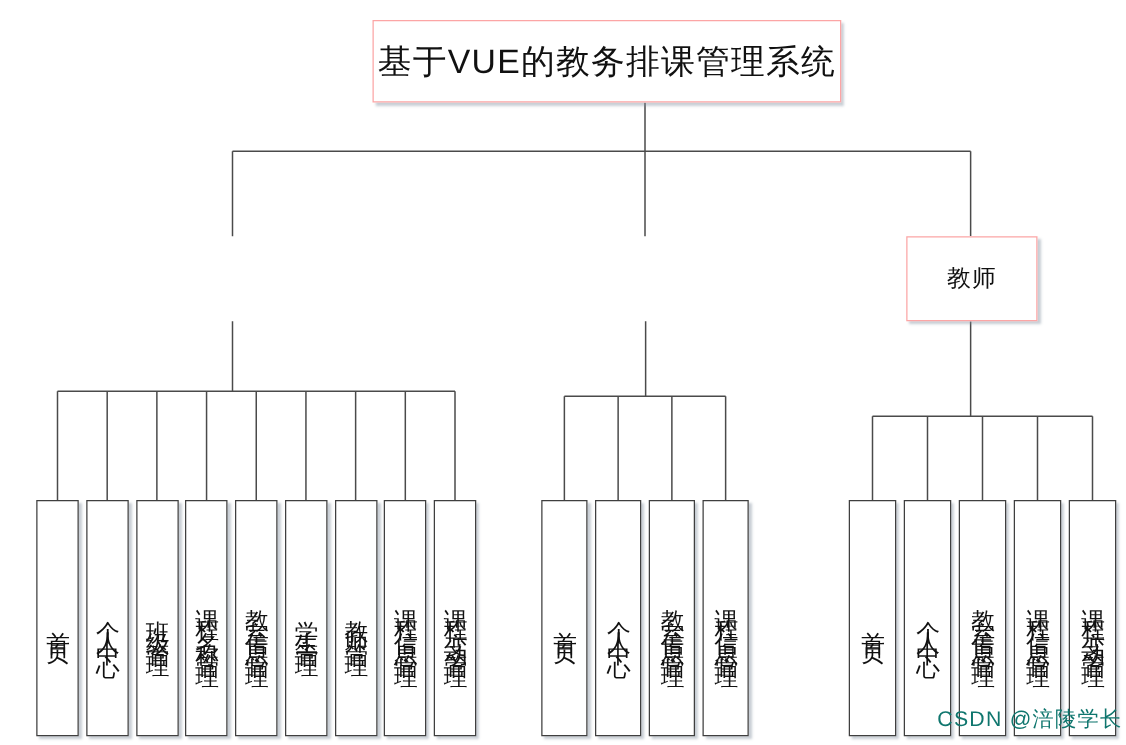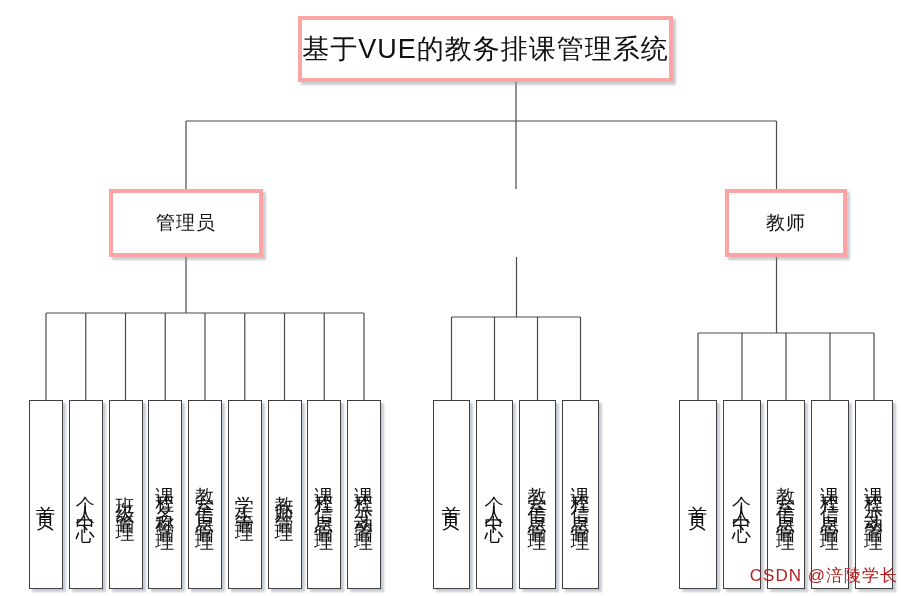--- a/index.html
+++ b/index.html
@@ -8,33 +8,33 @@
     width:901px;height:596px;
     background:#ffffff;
     font-family:"Liberation Sans","DejaVu Sans",sans-serif;
     color:#111111;
     overflow:hidden;
   }
   .connectors{position:absolute;left:0;top:0;width:901px;height:596px;}
   .node{
     position:absolute;
     background:#ffffff;
-    border:4px solid #fca5a5;
+    border:1px solid #fca5a5;
     box-shadow:2.5px 2.5px 2px rgba(130,145,160,0.45);
     display:flex;align-items:center;justify-content:center;
     box-sizing:border-box;
   }
   .title-node{
     left:298px;top:16px;width:375px;height:66px;
     font-size:27px;letter-spacing:1px;white-space:nowrap;
   }
   .role-node{font-size:19px;letter-spacing:1px;}
   .role-admin{left:109px;top:189px;width:154px;height:68px;}
   .role-student{left:463px;top:189px;width:107px;height:68px;}
-  .role-teacher{left:725px;top:189px;width:122px;height:68px;text-align:right;}
+  .role-teacher{left:725px;top:189px;width:105px;height:68px;text-align:right;}
   .leaf-row{
     position:absolute;top:400px;height:189px;
     display:flex;justify-content:space-between;
   }
   .row-admin{left:29px;width:352px;}
   .row-student{left:433px;width:166px;}
   .row-teacher{left:679px;width:214px;}
   .leaf{
     position:relative;
     height:189px;
@@ -51,21 +51,21 @@
     writing-mode:vertical-rl;
     text-orientation:upright;
     font-size:19px;
     letter-spacing:9px;
     margin-bottom:-9px; 
     line-height:1;
     white-space:nowrap;
   }
   .watermark{
     position:absolute;right:3px;bottom:9px;
-    font-size:17px;color:#b91c1c;letter-spacing:1px;
+    font-size:17px;color:#0f766e;letter-spacing:1px;
     pointer-events:none;white-space:nowrap;
   }
 </style>
 </head>
 <body>
 
 <div class="canvas">
 
   <svg class="connectors" viewBox="0 0 901 596" xmlns="http://www.w3.org/2000/svg">
     <g stroke="#4a4a4a" stroke-width="1.2" fill="none">
@@ -99,21 +99,20 @@
       <path d="M698 333 V400"></path>
       <path d="M742 333 V400"></path>
       <path d="M786 333 V400"></path>
       <path d="M830 333 V400"></path>
       <path d="M874 333 V400"></path>
     </g>
   </svg>
 
   <div class="node title-node">基于VUE的教务排课管理系统</div>
 
-  <div class="node role-node role-admin">管理员</div>
   <div class="node role-node role-teacher">教师</div>
 
   <div class="leaf-row row-admin">
     <div class="leaf">
         <span>首页</span>
       </div>
     <div class="leaf">
         <span>个人中心</span>
       </div>
     <div class="leaf">

